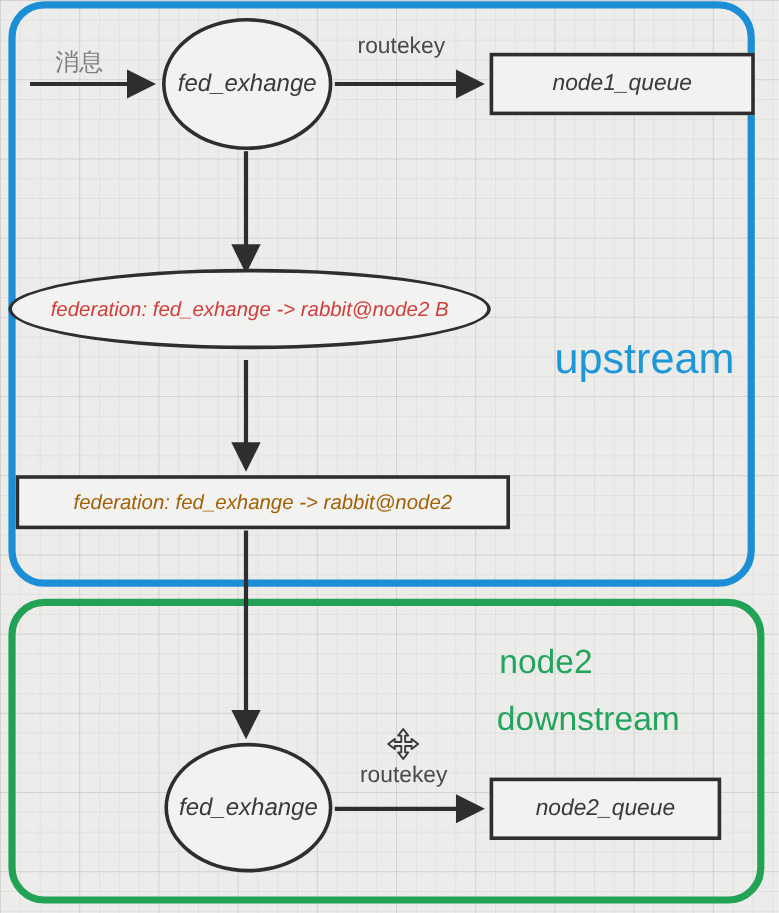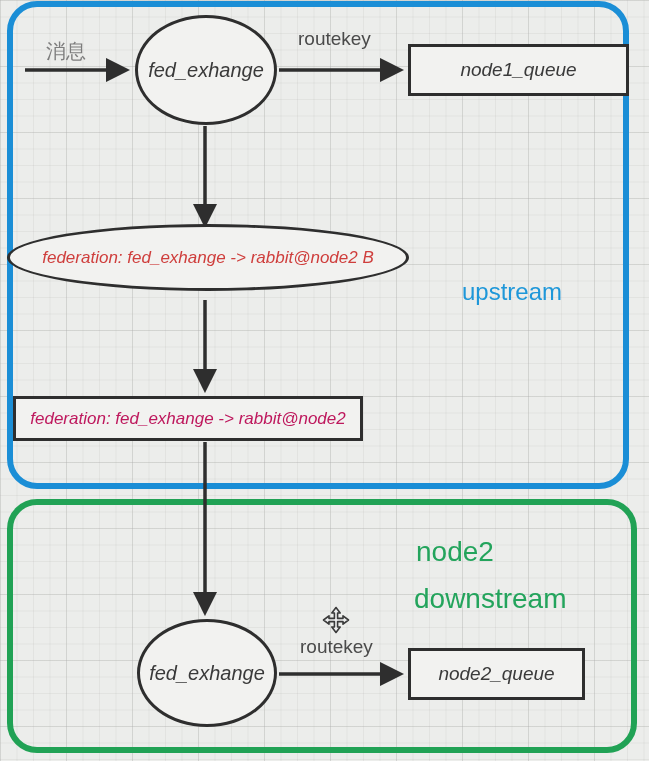--- a/index.html
+++ b/index.html
@@ -22,30 +22,30 @@
   .region-node2 { left:7px; top:499px; width:630px; height:254px; border:6px solid #21a255; }
 
   .shape {
     position:absolute; display:flex; align-items:center; justify-content:center;
     background:#f2f2f0; border:3px solid #2e2e2e; color:#3a3a3a;font-style:italic;
   }
   .ellipse { border-radius:50%; }
   .ex-top    { left:135px; top:15px;  width:142px; height:110px; font-size:20px; }
   .q1        { left:408px; top:44px;  width:221px; height:52px;  font-size:19px; }
   .fed-ell   { left:7px;   top:224px; width:402px; height:67px;  font-size:17px; color:#cf3e3c; }
-  .fed-box   { left:13px;  top:396px; width:350px; height:45px;  font-size:17px; color:#be185d; }
+  .fed-box   { left:13px;  top:396px; width:412px; height:45px;  font-size:17px; color:#a16207; }
   .ex-bottom { left:137px; top:619px; width:140px; height:108px; font-size:20px; }
-  .q2        { left:408px; top:648px; width:177px; height:52px;  font-size:19px;justify-content:center; }
+  .q2        { left:408px; top:648px; width:193px; height:52px;  font-size:19px;justify-content:center; }
 
   .lbl { position:absolute; white-space:nowrap; }
   .lbl-msg      { left:46px;  top:38px;  font-size:20px; color:#7d7d7d; }
   .lbl-rk-top   { left:298px; top:28px;  font-size:19px; color:#4a4a4a; }
   .lbl-rk-bot   { left:300px; top:636px; font-size:19px; color:#4a4a4a; }
   .lbl-node1    { left:462px; top:180px; font-size:28px; color:#1e97d9; }
-  .lbl-upstream { left:462px; top:278px; font-size:24px; color:#1e97d9; }
+  .lbl-upstream { left:462px; top:278px; font-size:36px; color:#1e97d9; }
   .lbl-node2    { left:416px; top:536px; font-size:28px; color:#23a45c; }
   .lbl-downstr  { left:414px; top:583px; font-size:28px; color:#23a45c; }
   .watermark    { right:11px; top:728px; font-size:18px; color:#9b9b9b; letter-spacing:1px; }
 
   svg.overlay { position:absolute; left:0; top:0; pointer-events:none; }
   .move-icon { position:absolute; left:322px; top:606px; }
 </style>
 </head>
 <body>
 

